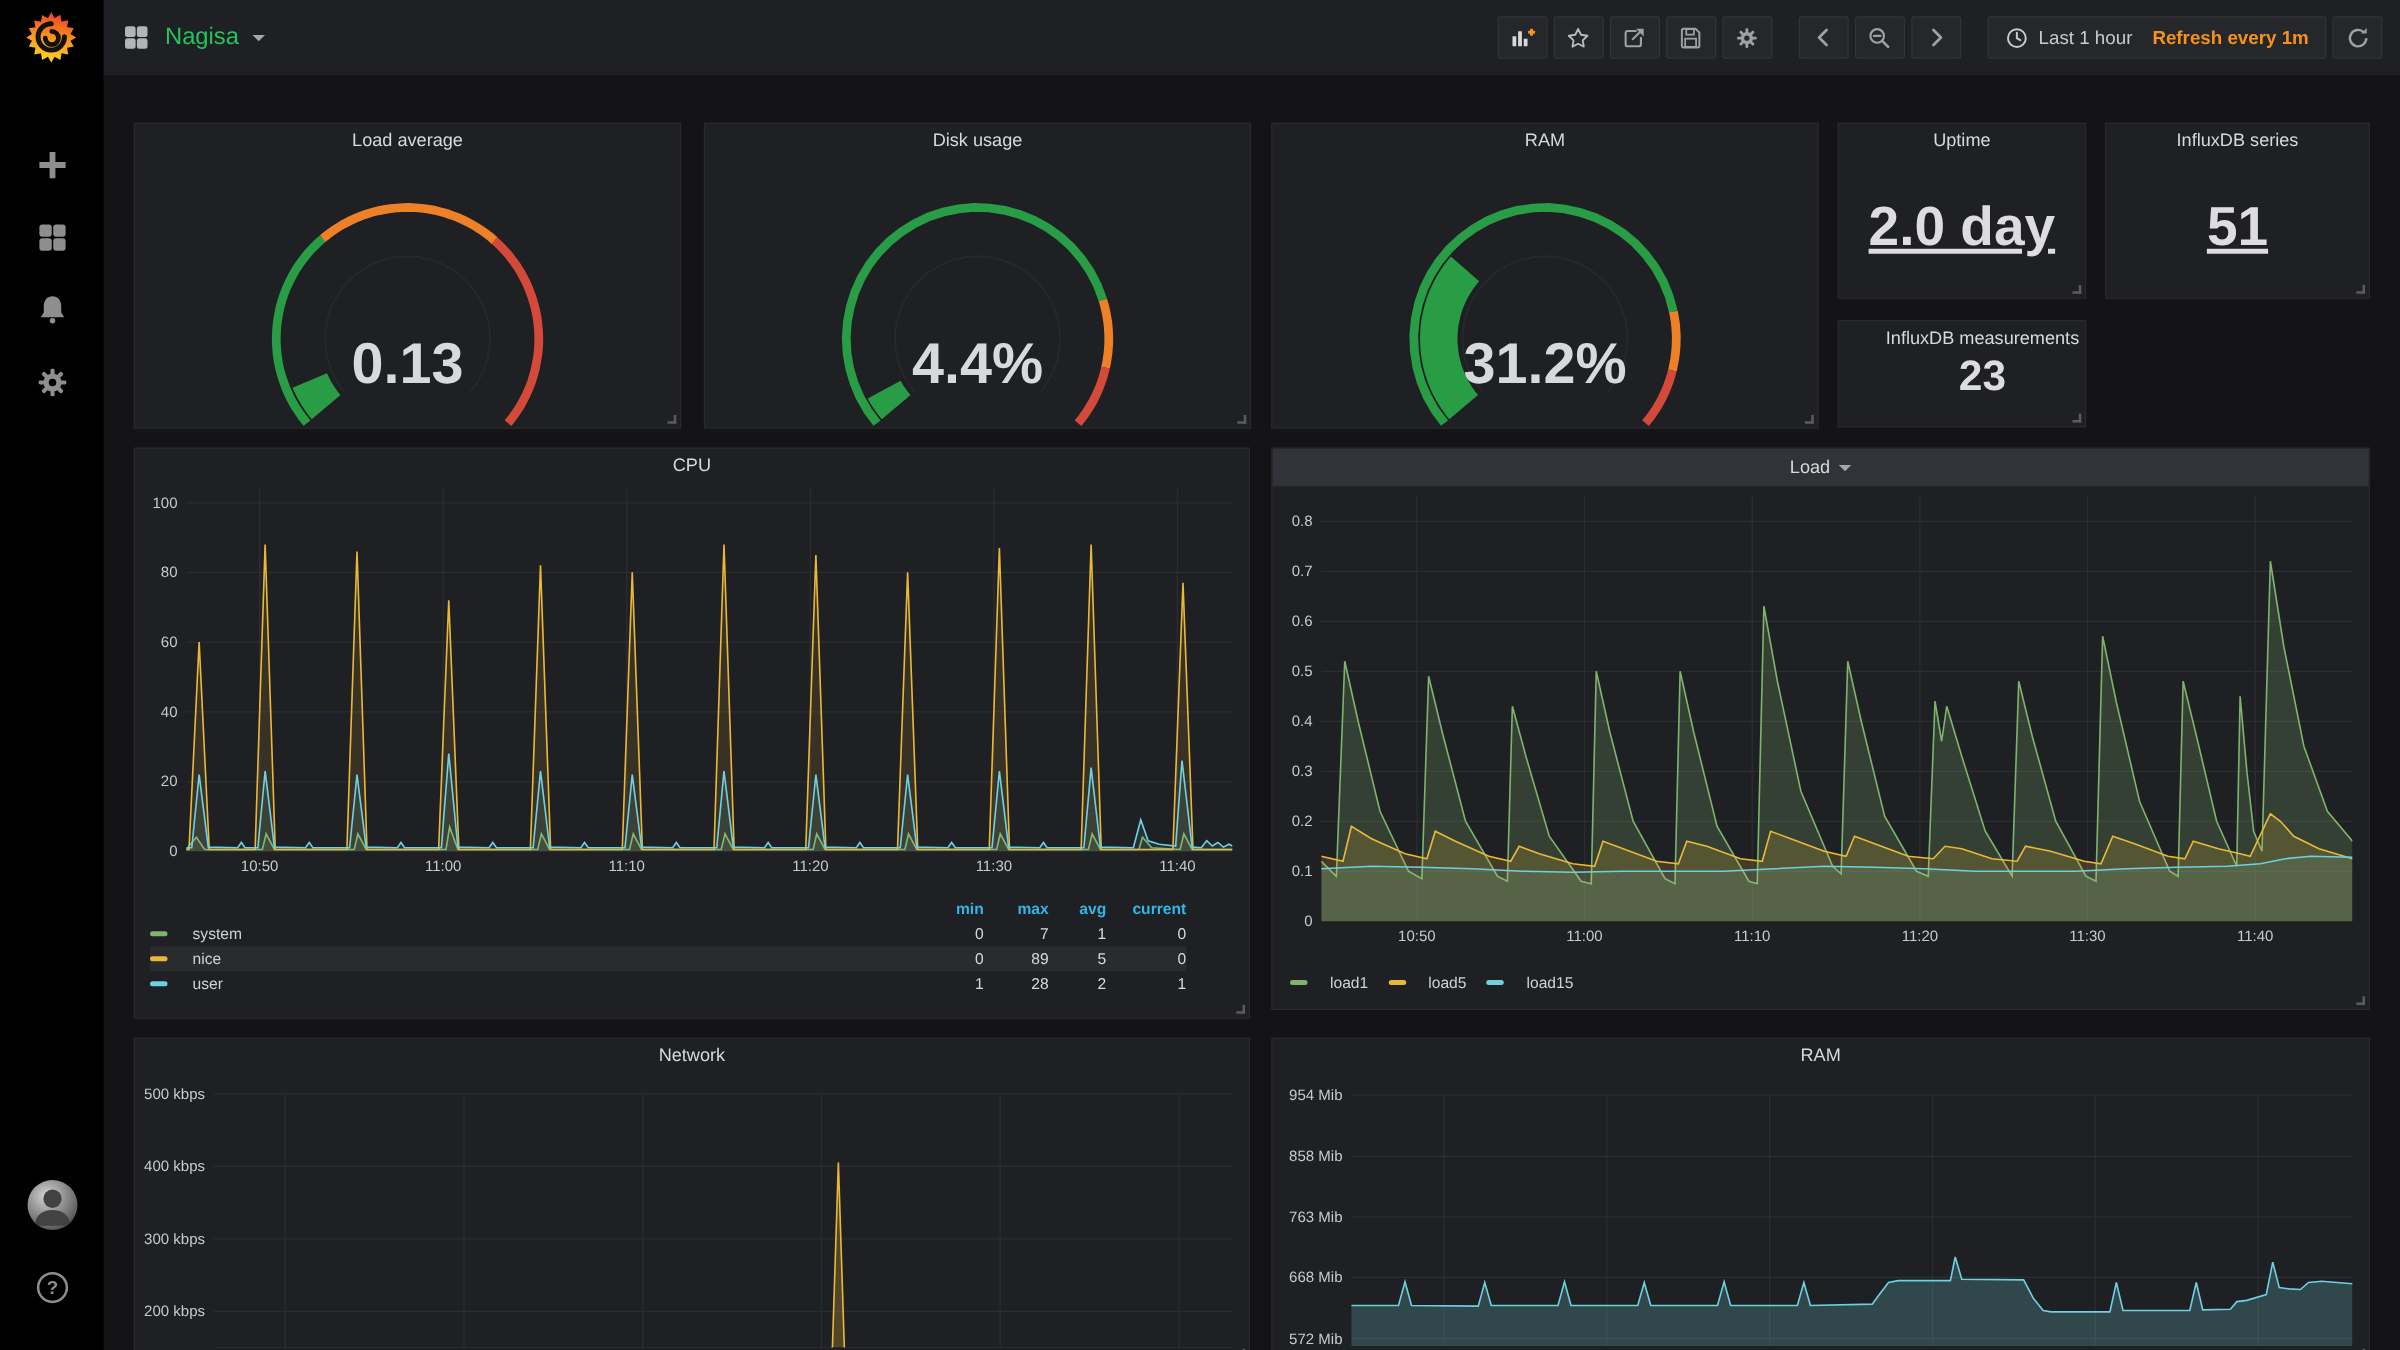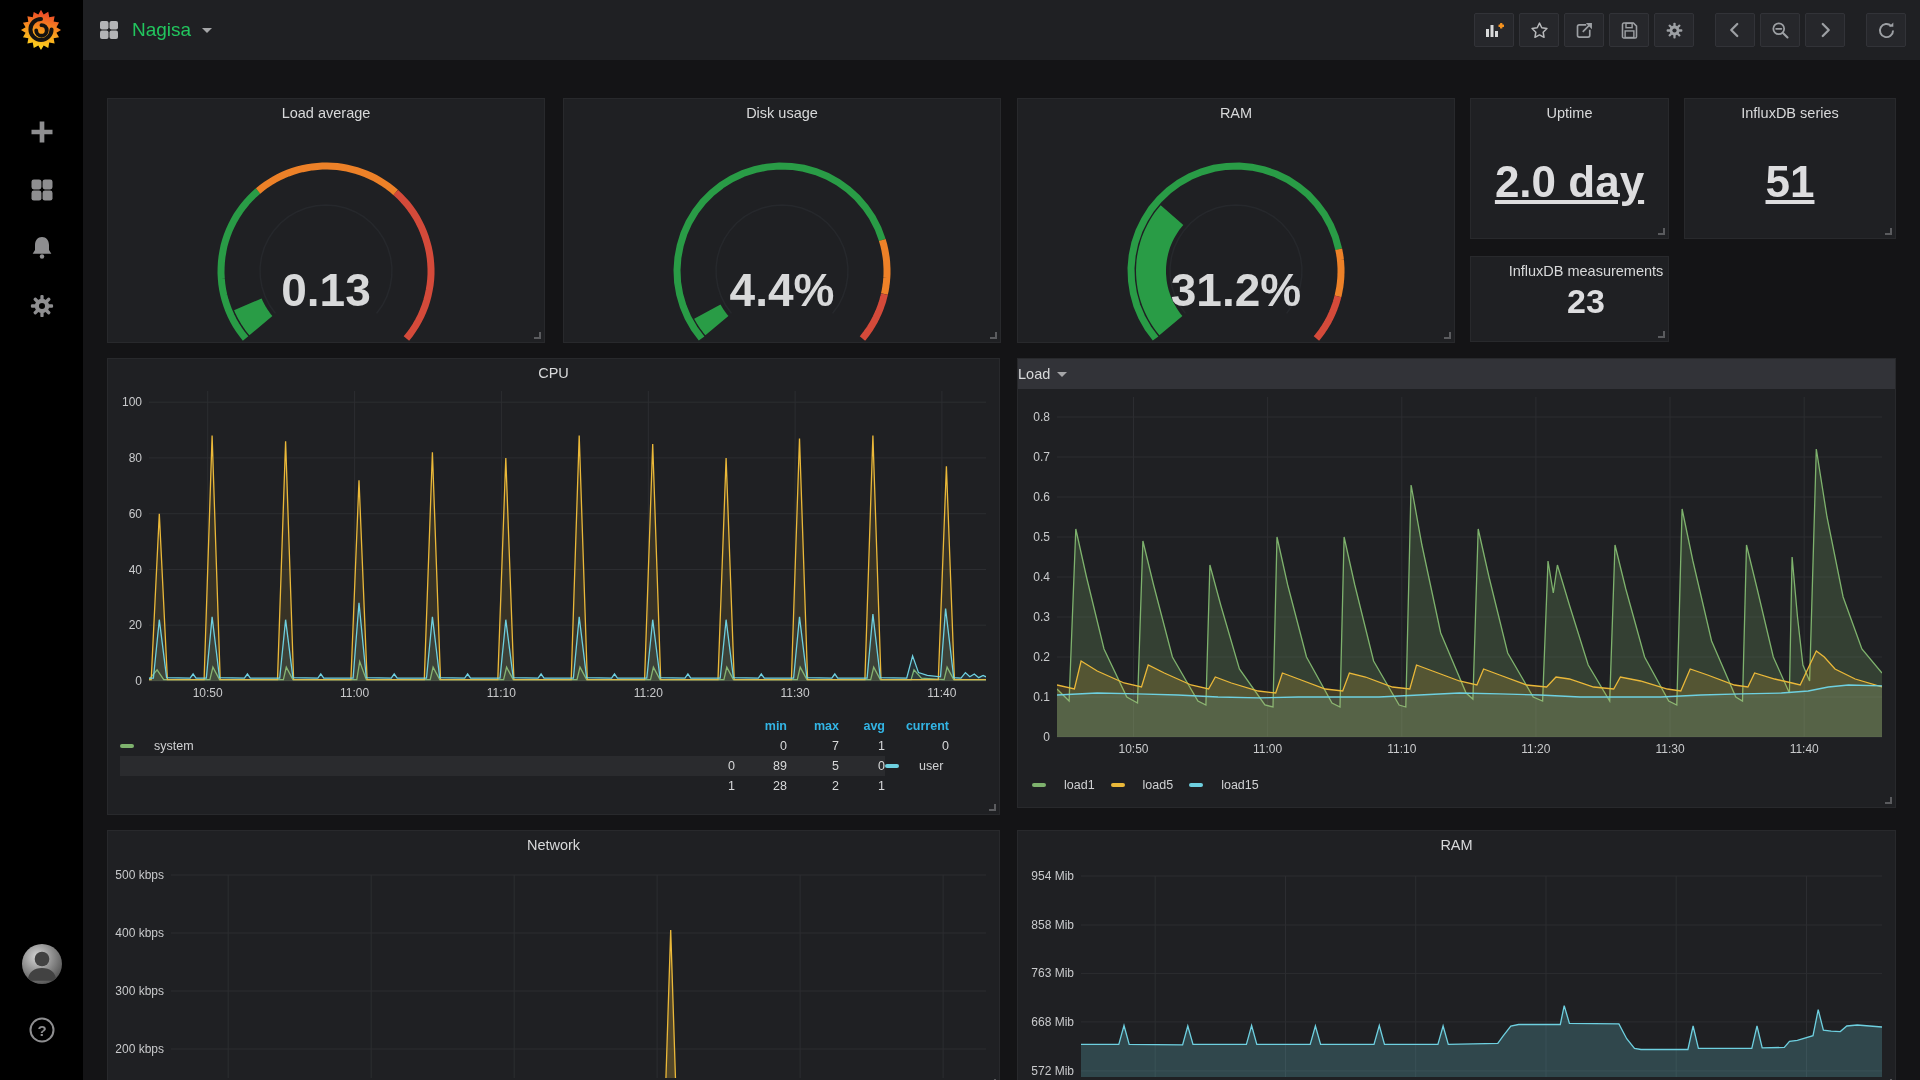--- a/index.html
+++ b/index.html
@@ -33,21 +33,21 @@
   .time-btn { padding:0 13px; gap:8px; }
   .time-label { color:#c9cacc; font-size:15px; }
   .refresh-label { font-size:15px; font-weight:bold; margin-left:8px; }
 
   
   .dash { position:absolute; left:0; top:0; width:1837px; height:1080px;border-radius:29px; }
   .panel { position:absolute; background:#1f2023; border:1px solid rgba(255,255,255,0.045);
     overflow:hidden; }
   .ptitle { color:#d8d9da; font-size:14.5px; font-weight:500; text-align:center;
     padding-top:6px; height:24px; cursor:pointer; }
-  .phead { height:30px; background:#323338; display:flex; align-items:center; 
+  .phead { height:30px; background:#323338; display:flex; align-items:center; justify-content:center;
     gap:7px; cursor:pointer; }
   .phead .ptitle { padding-top:0; height:auto; }
   .rsz { position:absolute; right:3px; bottom:3px; width:7px; height:7px;
     border-right:2px solid #5a5b5e; border-bottom:2px solid #5a5b5e; cursor:nwse-resize; }
 
   #p-gauge-load   { left:24px;   top:98px;  width:438px; height:245px; }
   #p-gauge-disk   { left:480px;  top:98px;  width:438px; height:245px; }
   #p-gauge-ram    { left:934px;  top:98px;  width:438px; height:245px; }
   #p-uptime       { left:1387px; top:98px;  width:199px; height:141px; }
   #p-series       { left:1601px; top:98px;  width:212px; height:141px; }
@@ -226,20 +226,28 @@
             </svg>
           </div>
           <div class="tbtn">
             <svg width="18" height="18" viewBox="0 0 24 24">
               <path d="M9 4l8 8-8 8" fill="none" stroke="#9da0a4" stroke-width="3" stroke-linecap="round" stroke-linejoin="round"></path>
             </svg>
           </div>
         </div>
 
         <div class="tgroup">
+          <div class="tbtn time-btn">
+            <svg width="19" height="19" viewBox="0 0 24 24">
+              <circle cx="12" cy="12" r="9" fill="none" stroke="#c9cacc" stroke-width="2"></circle>
+              <path d="M12 6.5V12l3.5 2" fill="none" stroke="#c9cacc" stroke-width="2" stroke-linecap="round"></path>
+            </svg>
+            <span class="time-label">Last 1 hour</span>
+            <span class="refresh-label" style="color:#f5921e">Refresh every 1m</span>
+          </div>
           <div class="tbtn">
             <svg width="21" height="21" viewBox="0 0 24 24">
               <path d="M19.5 12a7.5 7.5 0 1 1-2.2-5.3" fill="none" stroke="#9da0a4" stroke-width="2.2"></path>
               <path d="M19.8 2.8v5h-5z" fill="#9da0a4"></path>
             </svg>
           </div>
         </div>
       </div>
     </header>
 
@@ -349,20 +357,24 @@
               <div class="lg-h">avg</div>
               <div class="lg-h">current</div>
               <div class="lg-label">
                 <i class="swatch" style="background:#7EB26D"></i>
                 <span>system</span>
               </div>
               <div class="lg-v">0</div>
               <div class="lg-v">7</div>
               <div class="lg-v">1</div>
               <div class="lg-v">0</div>
+              <div class="lg-label lg-hl">
+                <i class="swatch" style="background:#EAB839"></i>
+                <span>nice</span>
+              </div>
               <div class="lg-v lg-hl">0</div>
               <div class="lg-v lg-hl">89</div>
               <div class="lg-v lg-hl">5</div>
               <div class="lg-v lg-hl">0</div>
               <div class="lg-label">
                 <i class="swatch" style="background:#6ED0E0"></i>
                 <span>user</span>
               </div>
               <div class="lg-v">1</div>
               <div class="lg-v">28</div>

